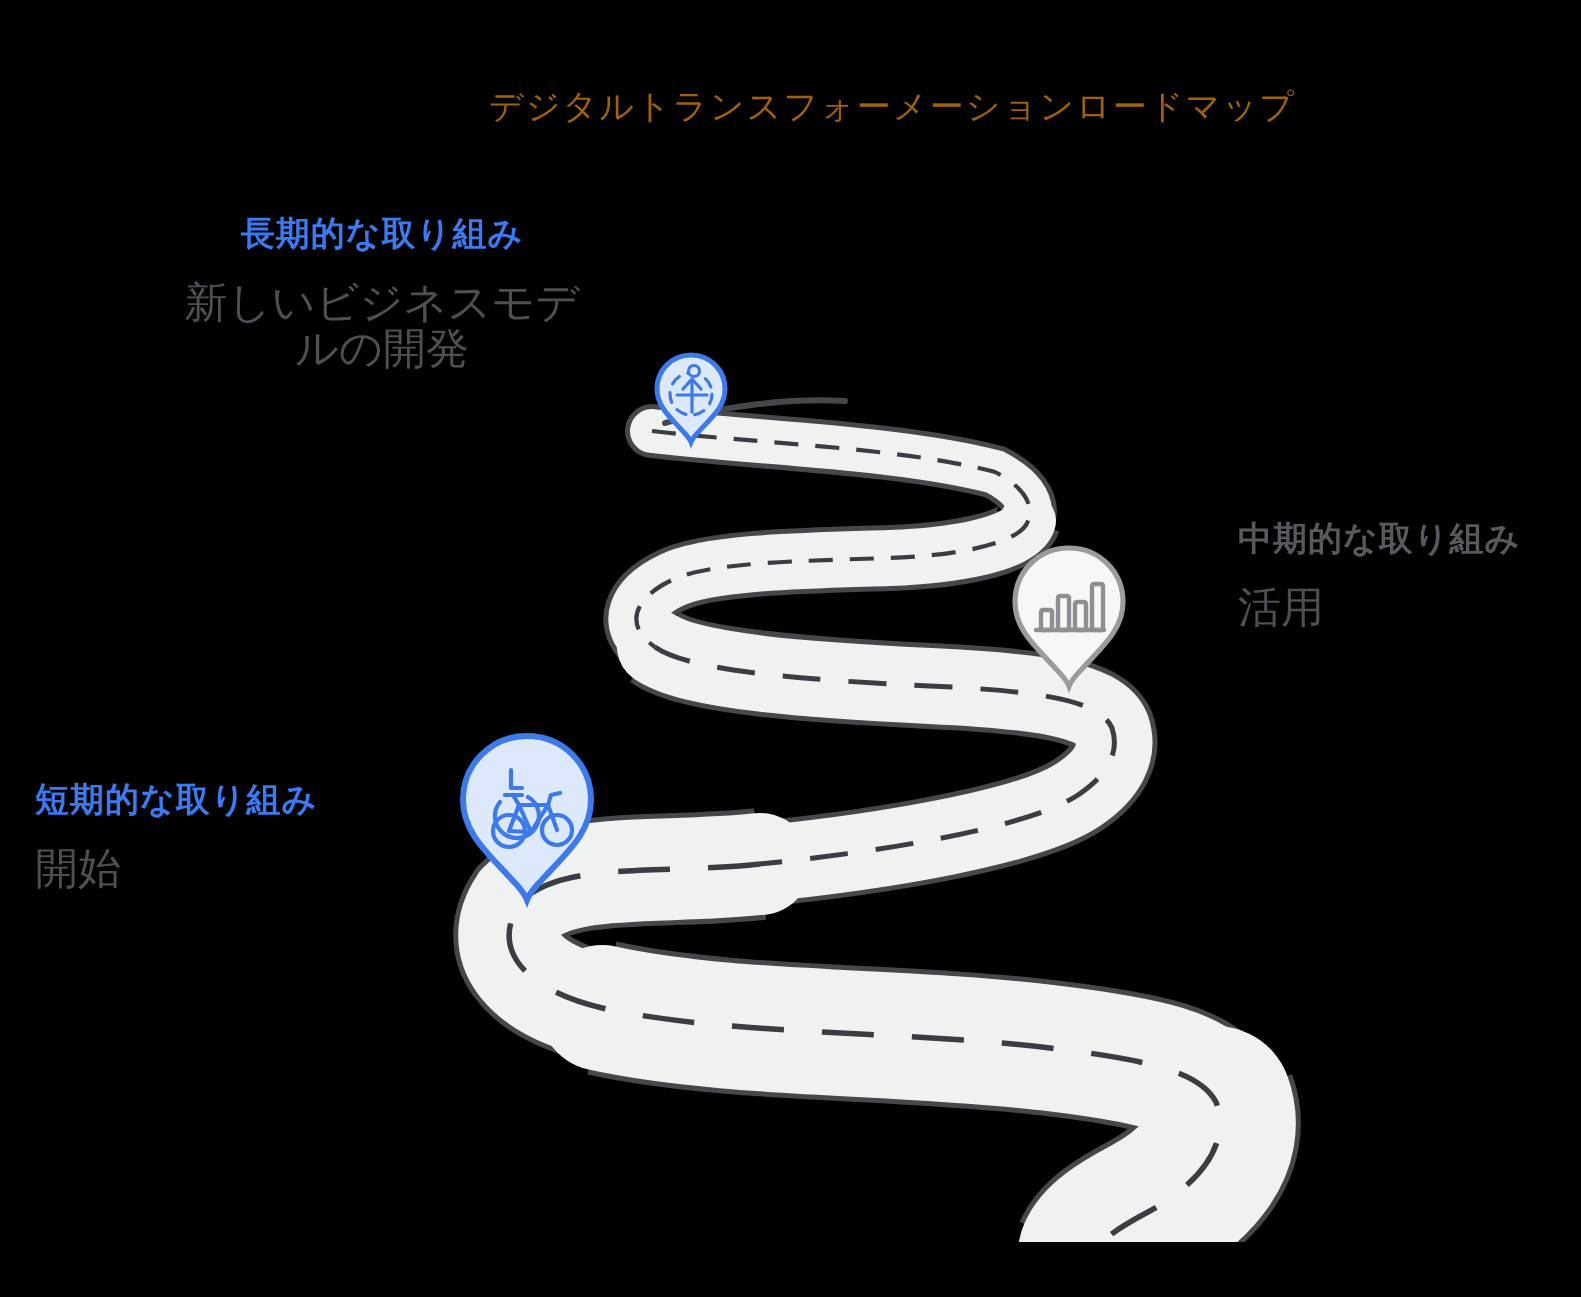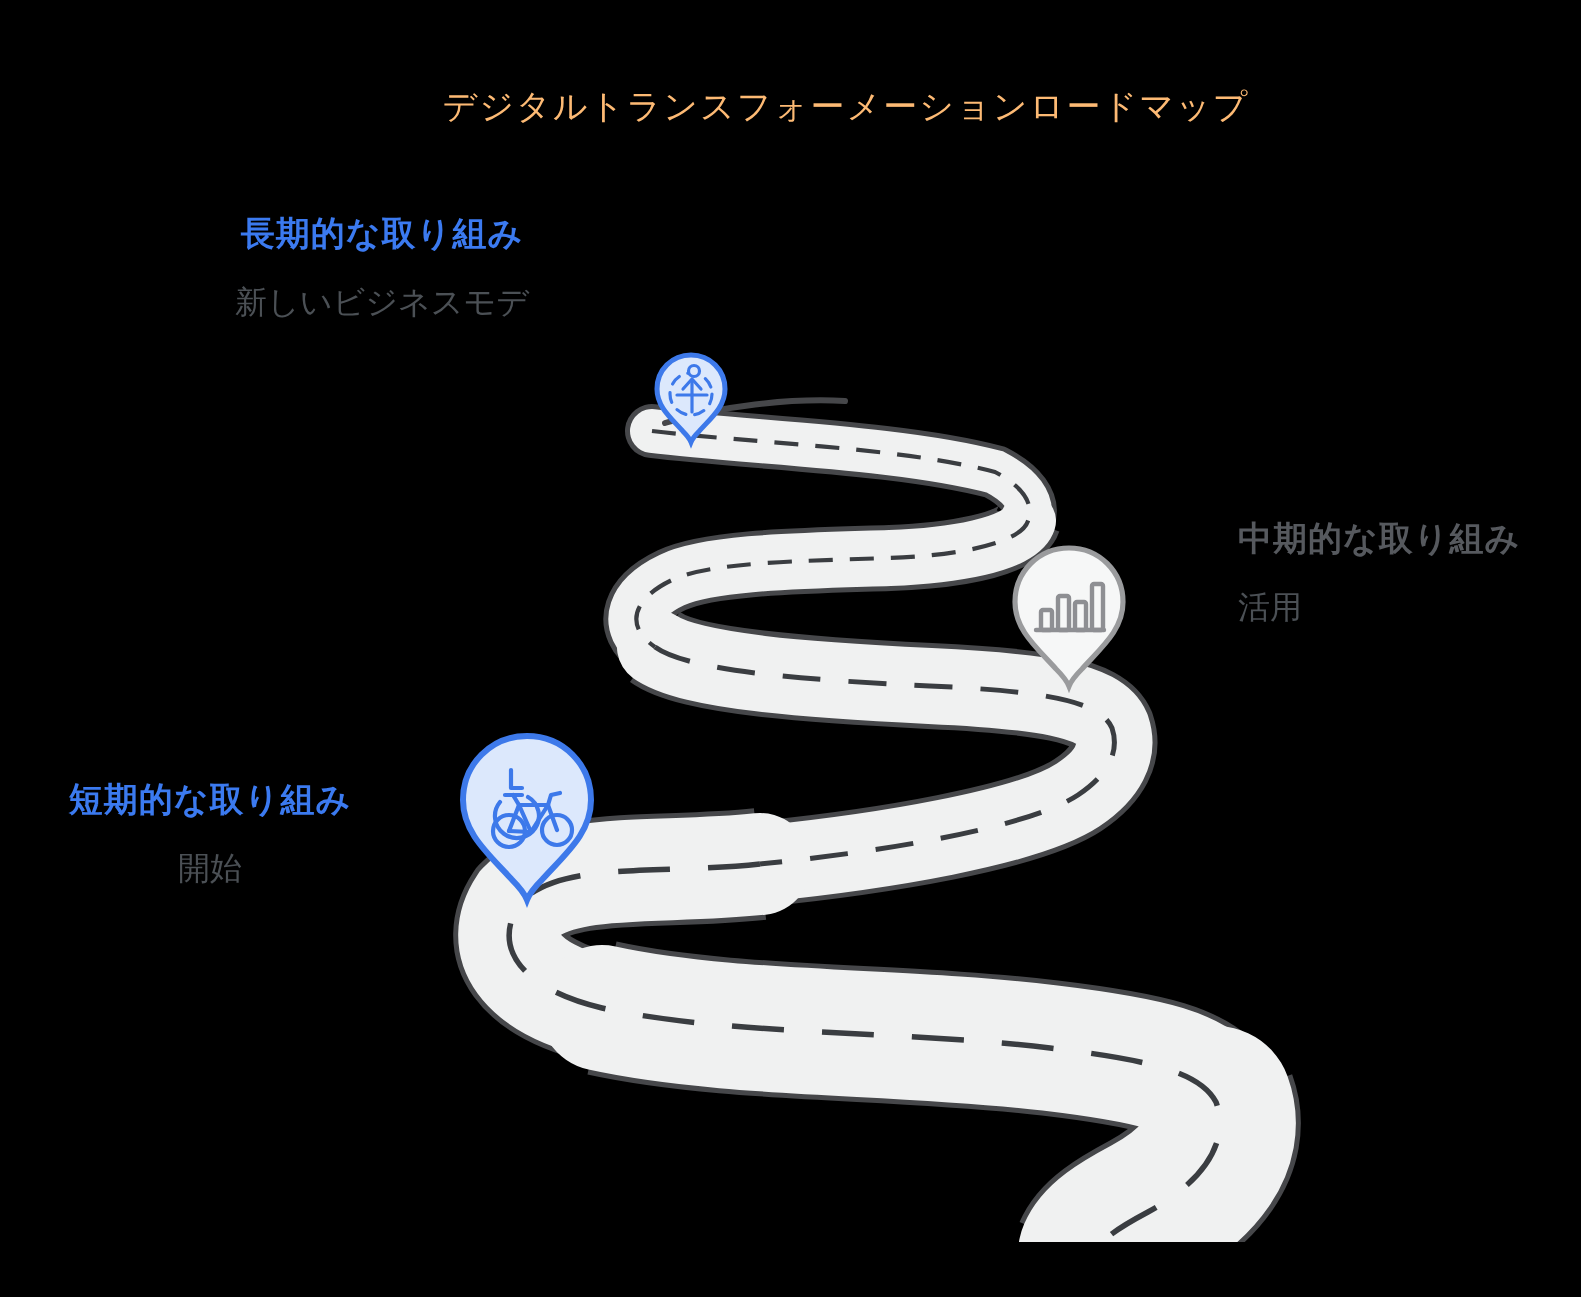--- a/index.html
+++ b/index.html
@@ -6,39 +6,39 @@
   #stage{
     position:relative;
     width:1581px;height:1297px;
     background:#000;
     overflow:hidden;
     font-family:"Liberation Sans","DejaVu Sans",sans-serif;
   }
   #road-svg{position:absolute;left:0;top:0;}
   .title{
     position:absolute;left:396px;top:84px;width:900px;
-    text-align:center;
+    text-align:right;
     font-size:34px;font-weight:500;letter-spacing:2px;
-    color:#fdba74;
+    color:#a16207;
   }
   .block{position:absolute;}
   .block .heading{
     font-size:34px;font-weight:700;letter-spacing:1px;
     margin:0 0 26px 0;line-height:40px;
   }
   .heading.blue{color:#3b7af0;}
   .heading.gray{color:#56595e;}
   .block .desc{
-    font-size:32px;font-weight:400;color:#4b5055;
+    font-size:43px;font-weight:400;color:#4b5055;
     line-height:46px;margin:0;
   }
   .desc .line{display:block;}
   #block-long{left:157px;top:213px;width:450px;text-align:center;}
   #block-mid{left:1238px;top:518px;width:380px;text-align:left;}
-  #block-short{left:35px;top:779px;width:350px;text-align:center;}
+  #block-short{left:35px;top:779px;width:350px;text-align:left;}
 </style>
 </head>
 <body>
 
 <div id="stage">
 
   <svg id="road-svg" width="1581" height="1297" viewBox="0 0 1581 1297">
     <defs>
       <clipPath id="roadClip">
           <rect x="0" y="0" width="1581" height="1242"></rect>
@@ -112,20 +112,21 @@
       </g>
     </g>
   </svg>
 
   <div class="title">デジタルトランスフォーメーションロードマップ</div>
 
   <div class="block" id="block-long">
     <div class="heading blue">長期的な取り組み</div>
     <p class="desc">
       <span class="line">新しいビジネスモデ</span>
+      <span class="line">ルの開発</span>
     </p>
   </div>
 
   <div class="block" id="block-mid">
     <div class="heading gray">中期的な取り組み</div>
     <p class="desc">
       <span class="line">活用</span>
     </p>
   </div>
 

